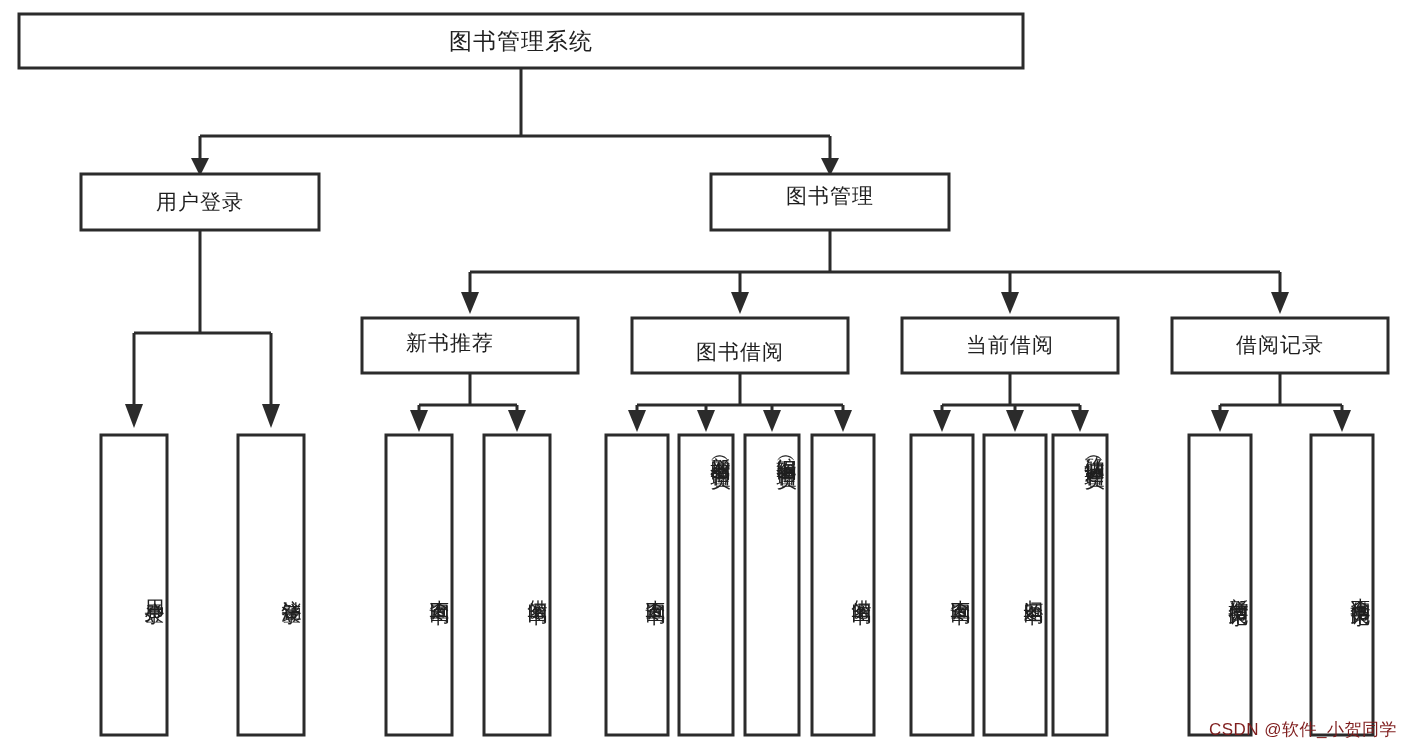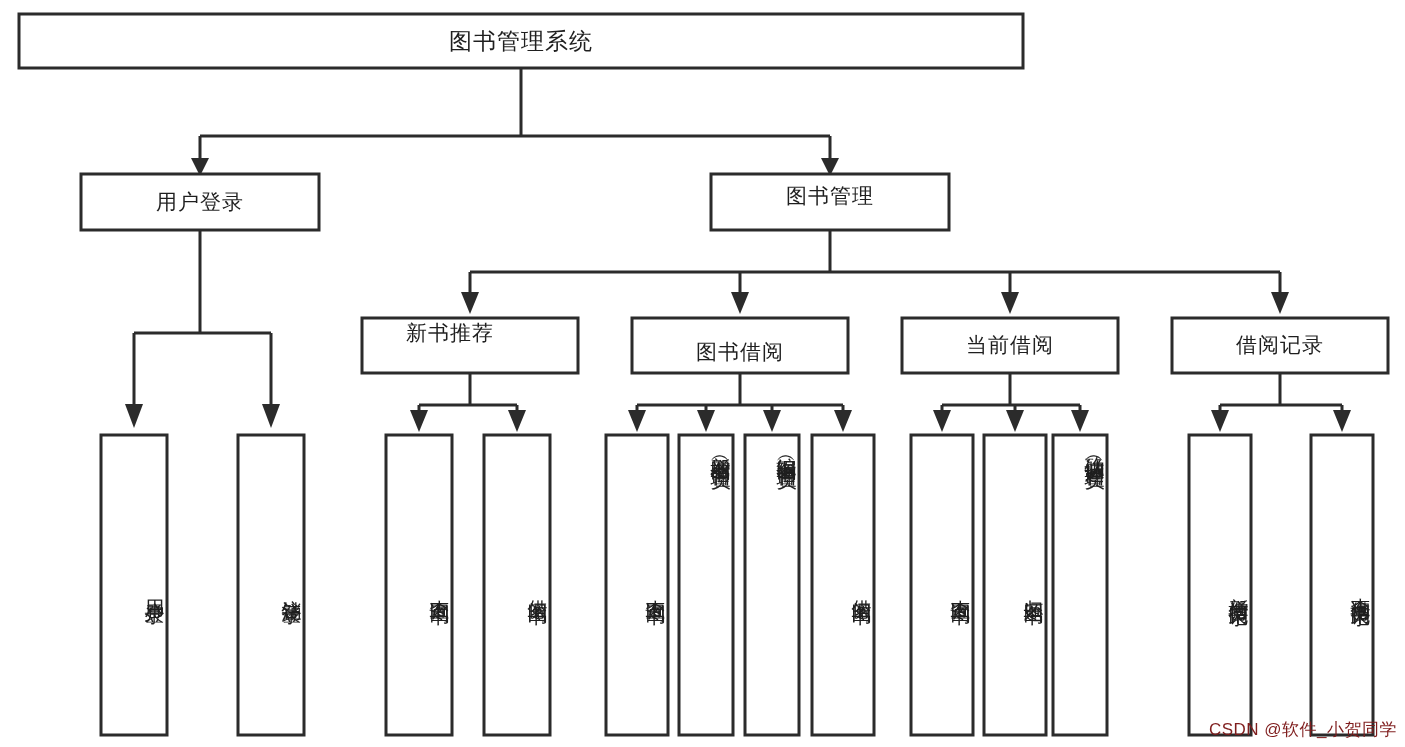--- a/index.html
+++ b/index.html
@@ -141,21 +141,21 @@
     <rect class="node-box" x="1053" y="435" width="54" height="300"></rect>
     <rect class="node-box" x="1189" y="435" width="62" height="300"></rect>
     <rect class="node-box" x="1311" y="435" width="62" height="300"></rect>
   </svg>
 
   <div class="node-label" style="left:19px; top:14px; width:1004px; height:54px; font-size:23px;">图书管理系统</div>
 
   <div class="node-label" style="left:81px; top:174px; width:238px; height:56px;">用户登录</div>
   <div class="node-label" style="left:711px; top:174px; width:238px; height:44px;">图书管理</div>
 
-  <div class="node-label" style="left:362px; top:306px; width:176px; height:55px;border-radius:19px;">新书推荐</div>
+  <div class="node-label" style="left:362px; top:316px; width:176px; height:55px;border-radius:19px;">新书推荐</div>
   <div class="node-label" style="left:632px; top:318px; width:216px; height:69px;">图书借阅</div>
   <div class="node-label" style="left:902px; top:318px; width:216px; height:55px;">当前借阅</div>
   <div class="node-label" style="left:1172px; top:318px; width:216px; height:55px;">借阅记录</div>
 
   <div class="node-label vertical" style="left:101px; top:435px; width:66px; height:300px;">用户登录</div>
   <div class="node-label vertical" style="left:238px; top:435px; width:66px; height:300px;">注销登录</div>
   <div class="node-label vertical" style="left:386px; top:435px; width:66px; height:300px;">查询图书</div>
   <div class="node-label vertical" style="left:484px; top:435px; width:66px; height:300px;">借阅图书</div>
   <div class="node-label vertical" style="left:606px; top:435px; width:62px; height:300px;">查询图书</div>
   <div class="node-label vertical top-anchor" style="left:679px; top:435px; width:54px; height:300px;">新增图书（管理员）</div>

